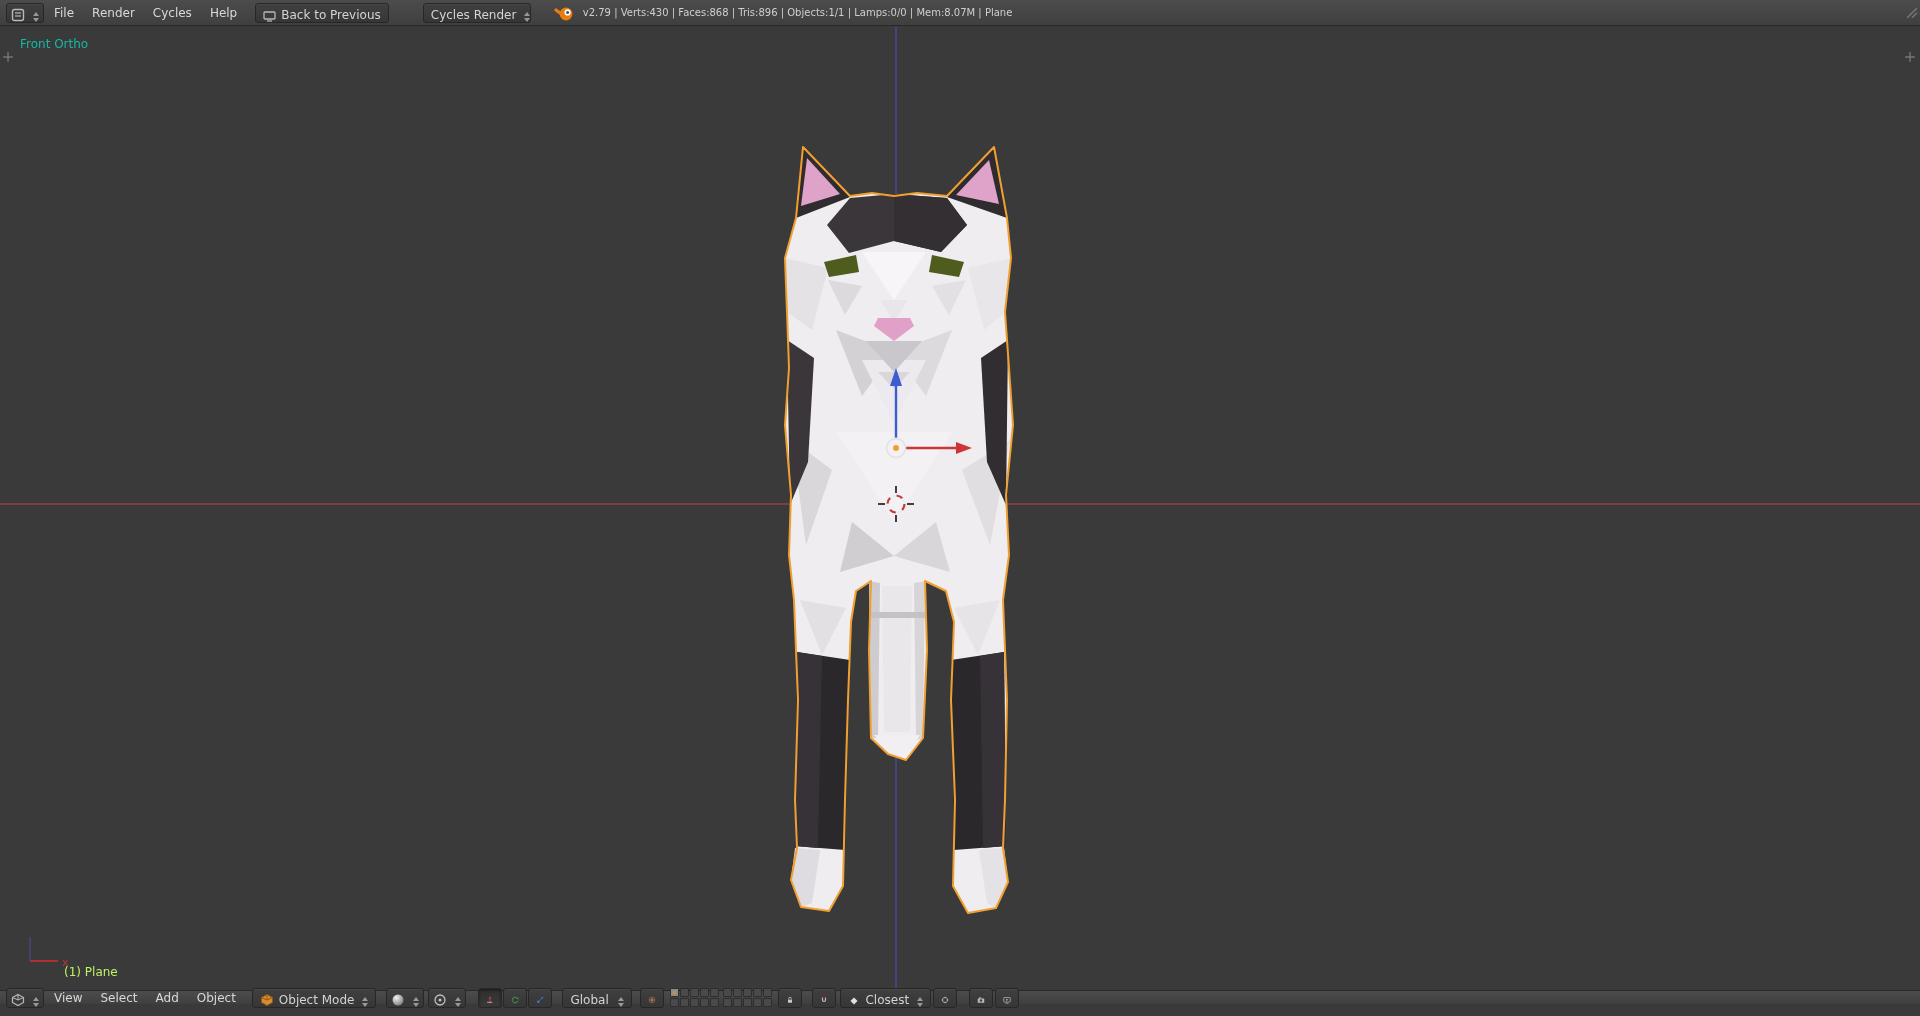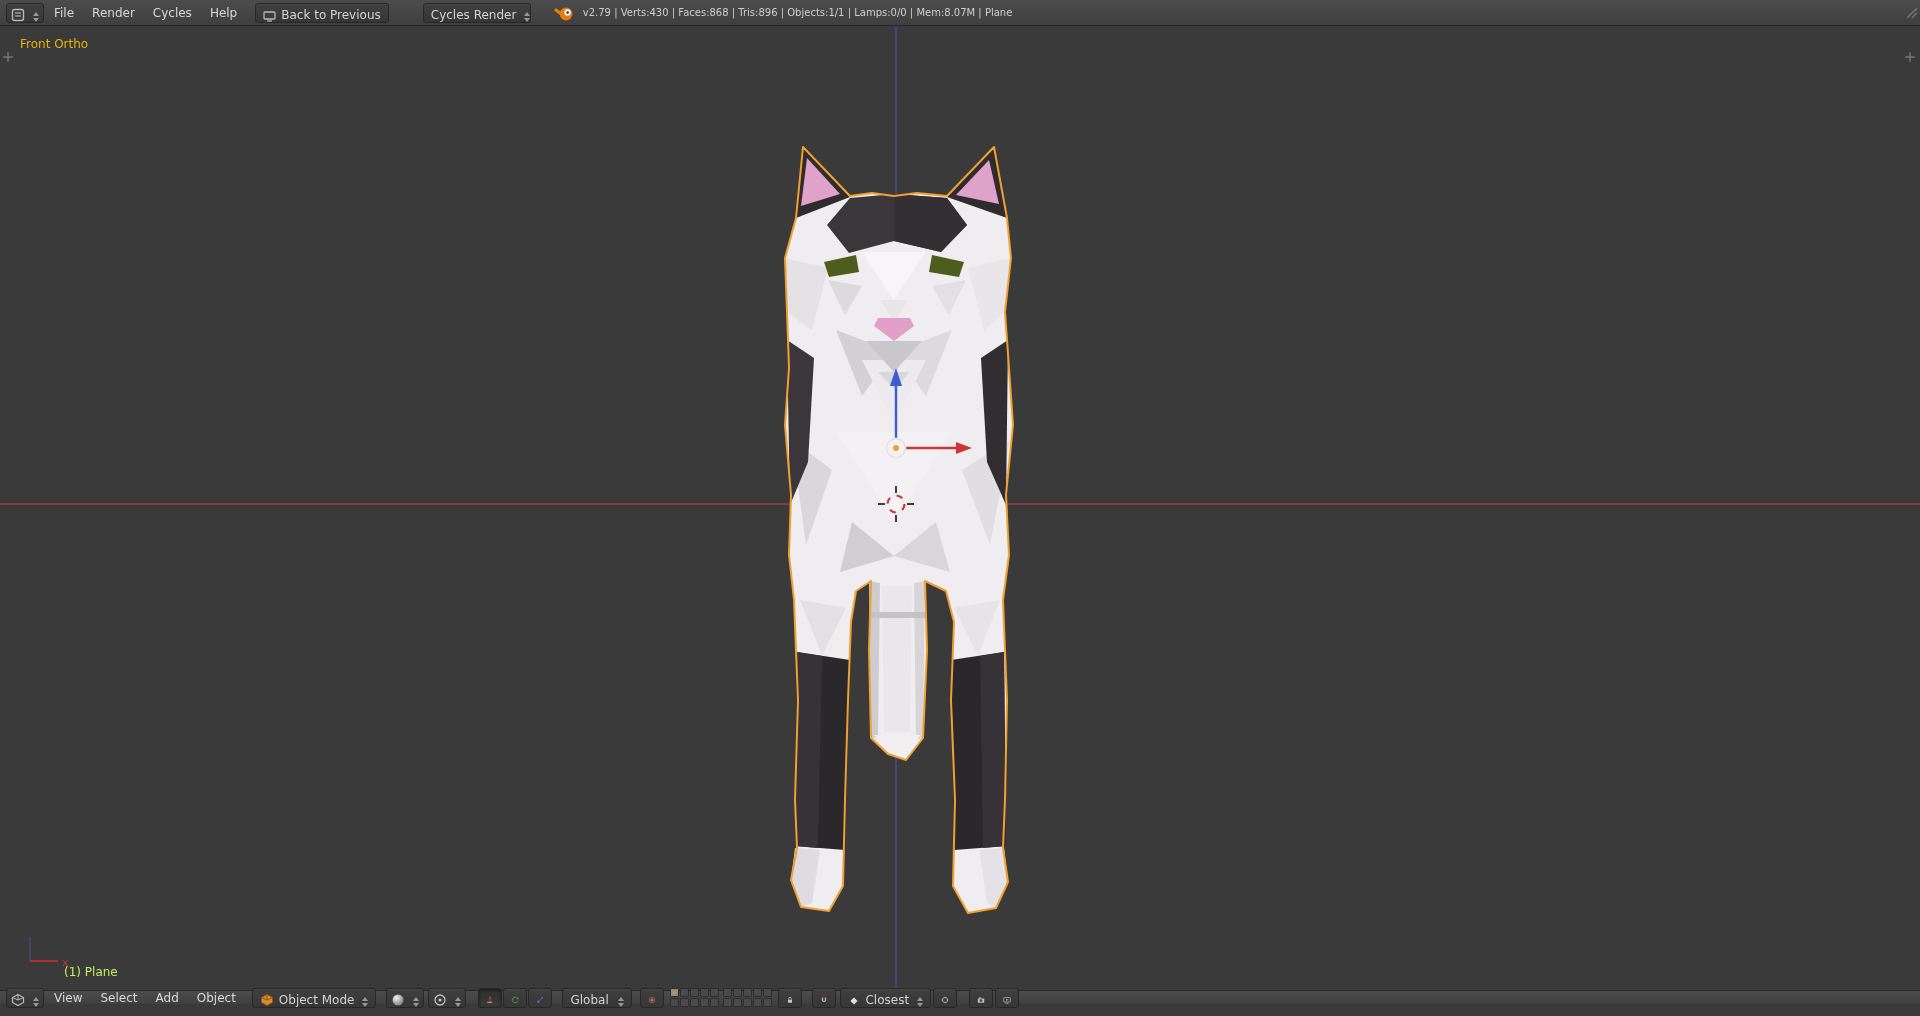--- a/index.html
+++ b/index.html
@@ -44,21 +44,21 @@
 
   .stats { margin-left:6px; color:#cfcfcf; font-size:10px; white-space:nowrap; }
 
   
   #viewport {
     position:absolute; left:0; top:27px; width:1920px; height:963px;
     background:#3a3a3a; z-index:1; overflow:hidden;
   }
   #axis-x { position:absolute; left:0; top:476px; width:100%; height:2px; background:rgba(140,64,64,0.85); }
   #axis-z { position:absolute; left:895px; top:0; width:2px; height:100%; background:rgba(74,74,150,0.75); }
-  #view-label { position:absolute; left:20px; top:10px; color:#eab308; }
+  #view-label { position:absolute; left:20px; top:10px; color:#14b8a6; }
   #object-label { position:absolute; left:64px; top:938px; color:#bef264; }
 
   .corner-handle { position:absolute; width:12px; height:12px; opacity:0.7; }
 
   
   .layers { display:flex; gap:4px; margin:0 4px; }
   .layer-block { display:grid; grid-template-columns:repeat(5,9px); grid-template-rows:repeat(2,9px); gap:1px; }
   .layer-cell { background:#4a4a4a; border:1px solid #2d2d2d; border-radius:1px; }
   .layer-cell.active { background:#8d8d8d; }
   .layer-cell.dot::after { content:""; display:block; width:3px; height:3px; margin:2px auto 0; background:#e78a2d; border-radius:50%; }

